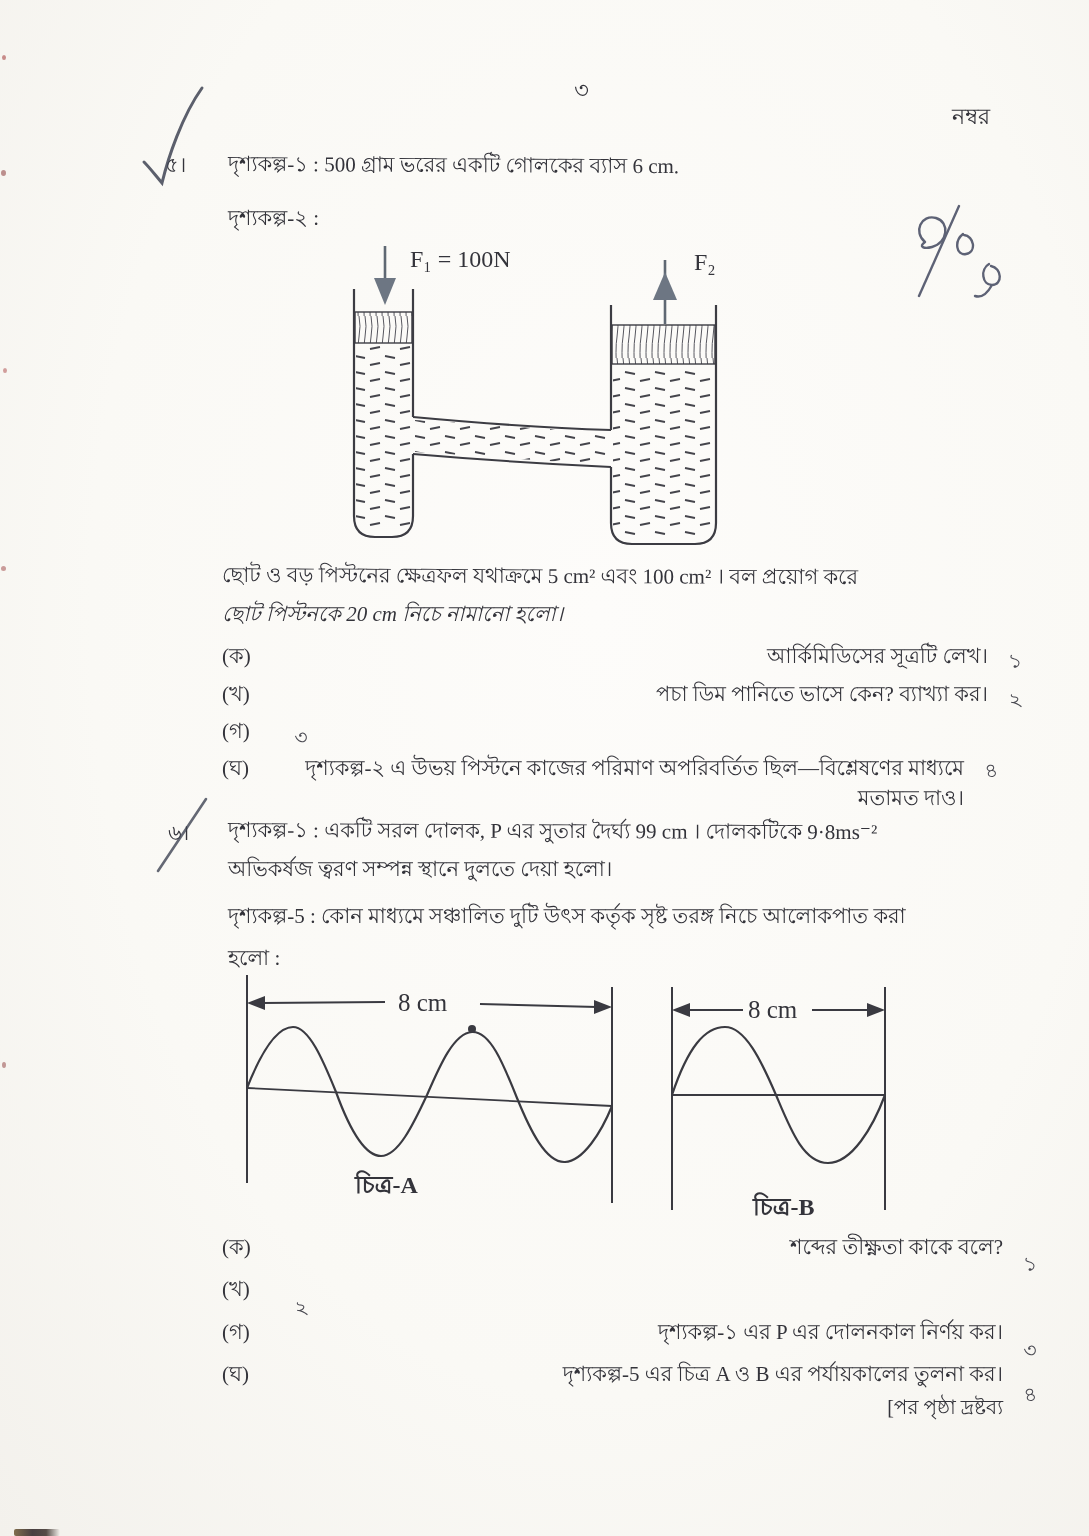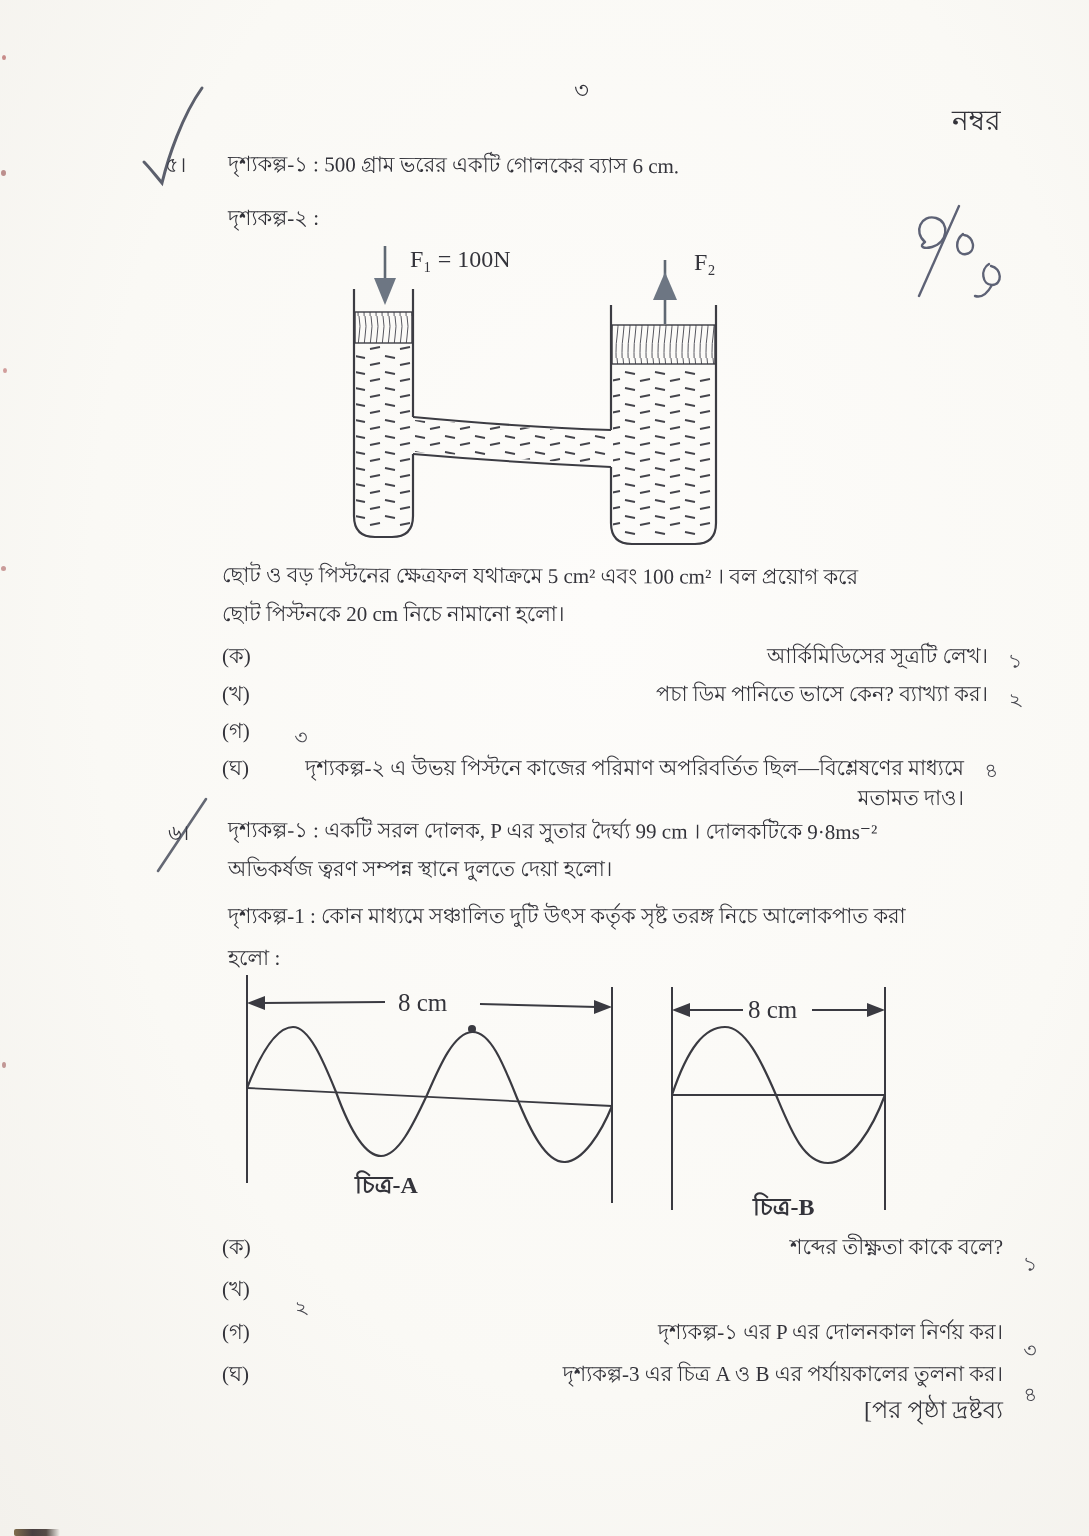--- a/index.html
+++ b/index.html
@@ -26,21 +26,21 @@
   svg text{font-family:"Liberation Serif","DejaVu Serif",serif;fill:#34343b;}
   .speck{position:absolute;border-radius:50%;}
 </style>
 </head>
 <body>
 
 <div class="page">
 
   <div class="abs txt" style="left:574px;top:74px;font-size:23px;">৩</div>
 
-  <div class="abs txt" style="left:952px;top:101px;font-size:28px;">নম্বর</div>
+  <div class="abs txt" style="left:952px;top:101px;font-size:22px;">নম্বর</div>
 
   <svg class="abs" style="left:903px;top:202px;" width="115" height="105" viewBox="0 0 115 105">
     <g stroke="#4d5268" stroke-width="2.4" fill="none" stroke-linecap="round" opacity="0.9">
       <path d="M22,40 C 10,30 18,12 33,16 C 47,20 45,41 29,45 C 21,47 15,45 22,40"></path>
       <path d="M56,4 L16,94"></path>
       <path d="M60,32 C 51,39 53,54 63,52 C 74,50 71,34 61,33"></path>
       <path d="M86,62 C 77,67 79,83 89,83 C 100,83 99,66 88,64 M89,83 C 84,92 78,96 72,94"></path>
     </g>
   </svg>
 
@@ -94,21 +94,21 @@
     <g>
       <line x1="387" y1="28" x2="387" y2="92" stroke="#5f6873" stroke-width="2.6"></line>
       <polygon points="387,40 375,68 399,68" fill="#6d7683"></polygon>
     </g>
 
     <text x="132" y="35" font-size="24">F₁ = 100N</text>
     <text x="416" y="38" font-size="24">F₂</text>
   </svg>
 
   <div class="abs txt" style="left:222px;top:561px;transform:rotate(0.2deg);">ছোট ও বড় পিস্টনের ক্ষেত্রফল যথাক্রমে 5 cm² এবং 100 cm² । বল প্রয়োগ করে</div>
-  <div class="abs txt" style="left:222px;top:599px;">ছোট পিস্টনকে 20 cm নিচে নামানো হলো।</div>
+  <div class="abs txt" style="left:222px;top:599px;font-style:italic;">ছোট পিস্টনকে 20 cm নিচে নামানো হলো।</div>
 
   <div class="abs qrow" style="left:222px;top:641px;width:800px;">
     <span class="txt qlabel">(ক)</span>
     <span class="txt qtext wrap">আর্কিমিডিসের সূত্রটি লেখ।</span>
     <span class="txt qmark" style="margin-top:8px;">১</span>
   </div>
   <div class="abs qrow" style="left:222px;top:679px;width:800px;">
     <span class="txt qlabel">(খ)</span>
     <span class="txt qtext wrap">পচা ডিম পানিতে ভাসে কেন? ব্যাখ্যা কর।</span>
     <span class="txt qmark" style="margin-top:9px;">২</span>
@@ -124,21 +124,21 @@
   </div>
 
   <div class="abs txt" style="left:168px;top:818px;">৬।</div>
 
   <svg class="abs" style="left:148px;top:793px;" width="70" height="90" viewBox="0 0 70 90">
     <path d="M58,6 L10,78" stroke="#3f4454" stroke-width="2.6" fill="none" stroke-linecap="round" opacity="0.8"></path>
   </svg>
 
   <div class="abs txt" style="left:228px;top:816px;transform:rotate(0.2deg);">দৃশ্যকল্প-১ : একটি সরল দোলক, P এর সুতার দৈর্ঘ্য 99 cm । দোলকটিকে 9·8ms⁻²</div>
   <div class="abs txt" style="left:228px;top:854px;">অভিকর্ষজ ত্বরণ সম্পন্ন স্থানে দুলতে দেয়া হলো।</div>
-  <div class="abs txt" style="left:228px;top:901px;">দৃশ্যকল্প-1 : কোন মাধ্যমে সঞ্চালিত দুটি উৎস কর্তৃক সৃষ্ট তরঙ্গ নিচে আলোকপাত করা</div>
+  <div class="abs txt" style="left:228px;top:901px;">দৃশ্যকল্প-5 : কোন মাধ্যমে সঞ্চালিত দুটি উৎস কর্তৃক সৃষ্ট তরঙ্গ নিচে আলোকপাত করা</div>
   <div class="abs txt" style="left:228px;top:943px;">হলো :</div>
 
   <svg class="abs" style="left:235px;top:965px;" width="395" height="250" viewBox="0 0 395 250">
     <g stroke="#3a3a41" stroke-width="2" fill="none">
       <line x1="12" y1="10" x2="12" y2="218"></line>
       <line x1="377" y1="22" x2="377" y2="238"></line>
 
       <line x1="27" y1="38" x2="150" y2="37"></line>
       <line x1="245" y1="39" x2="362" y2="42"></line>
 
@@ -179,25 +179,25 @@
     <span class="txt qlabel">(খ)</span>
     <span class="txt qmark" style="margin-top:22px;">২</span>
   </div>
   <div class="abs qrow" style="left:222px;top:1317px;width:815px;">
     <span class="txt qlabel">(গ)</span>
     <span class="txt qtext wrap">দৃশ্যকল্প-১ এর P এর দোলনকাল নির্ণয় কর।</span>
     <span class="txt qmark" style="margin-top:22px;">৩</span>
   </div>
   <div class="abs qrow" style="left:222px;top:1359px;width:815px;">
     <span class="txt qlabel">(ঘ)</span>
-    <span class="txt qtext wrap">দৃশ্যকল্প-3 এর চিত্র A ও B এর পর্যায়কালের তুলনা কর।</span>
+    <span class="txt qtext wrap">দৃশ্যকল্প-5 এর চিত্র A ও B এর পর্যায়কালের তুলনা কর।</span>
     <span class="txt qmark" style="margin-top:24px;">৪</span>
   </div>
 
-  <div class="abs txt" style="right:86px;top:1393px;font-size:24px;">[পর পৃষ্ঠা দ্রষ্টব্য</div>
+  <div class="abs txt" style="right:86px;top:1393px;font-size:20px;">[পর পৃষ্ঠা দ্রষ্টব্য</div>
 
   <div class="speck" style="left:2px;top:55px;width:4px;height:5px;background:#a94444;opacity:.6;"></div>
   <div class="speck" style="left:1px;top:170px;width:5px;height:6px;background:#8d3a3a;opacity:.55;"></div>
   <div class="speck" style="left:3px;top:368px;width:4px;height:5px;background:#a94444;opacity:.5;"></div>
   <div class="speck" style="left:1px;top:566px;width:5px;height:5px;background:#9c4040;opacity:.5;"></div>
   <div class="speck" style="left:2px;top:1062px;width:4px;height:6px;background:#8d3a3a;opacity:.5;"></div>
   <div class="abs" style="left:14px;top:1529px;width:46px;height:7px;background:linear-gradient(90deg,#6b5530,#2a2023 40%,#3a2f2a 70%,transparent);border-radius:2px;opacity:.85;"></div>
 
 </div>
 

